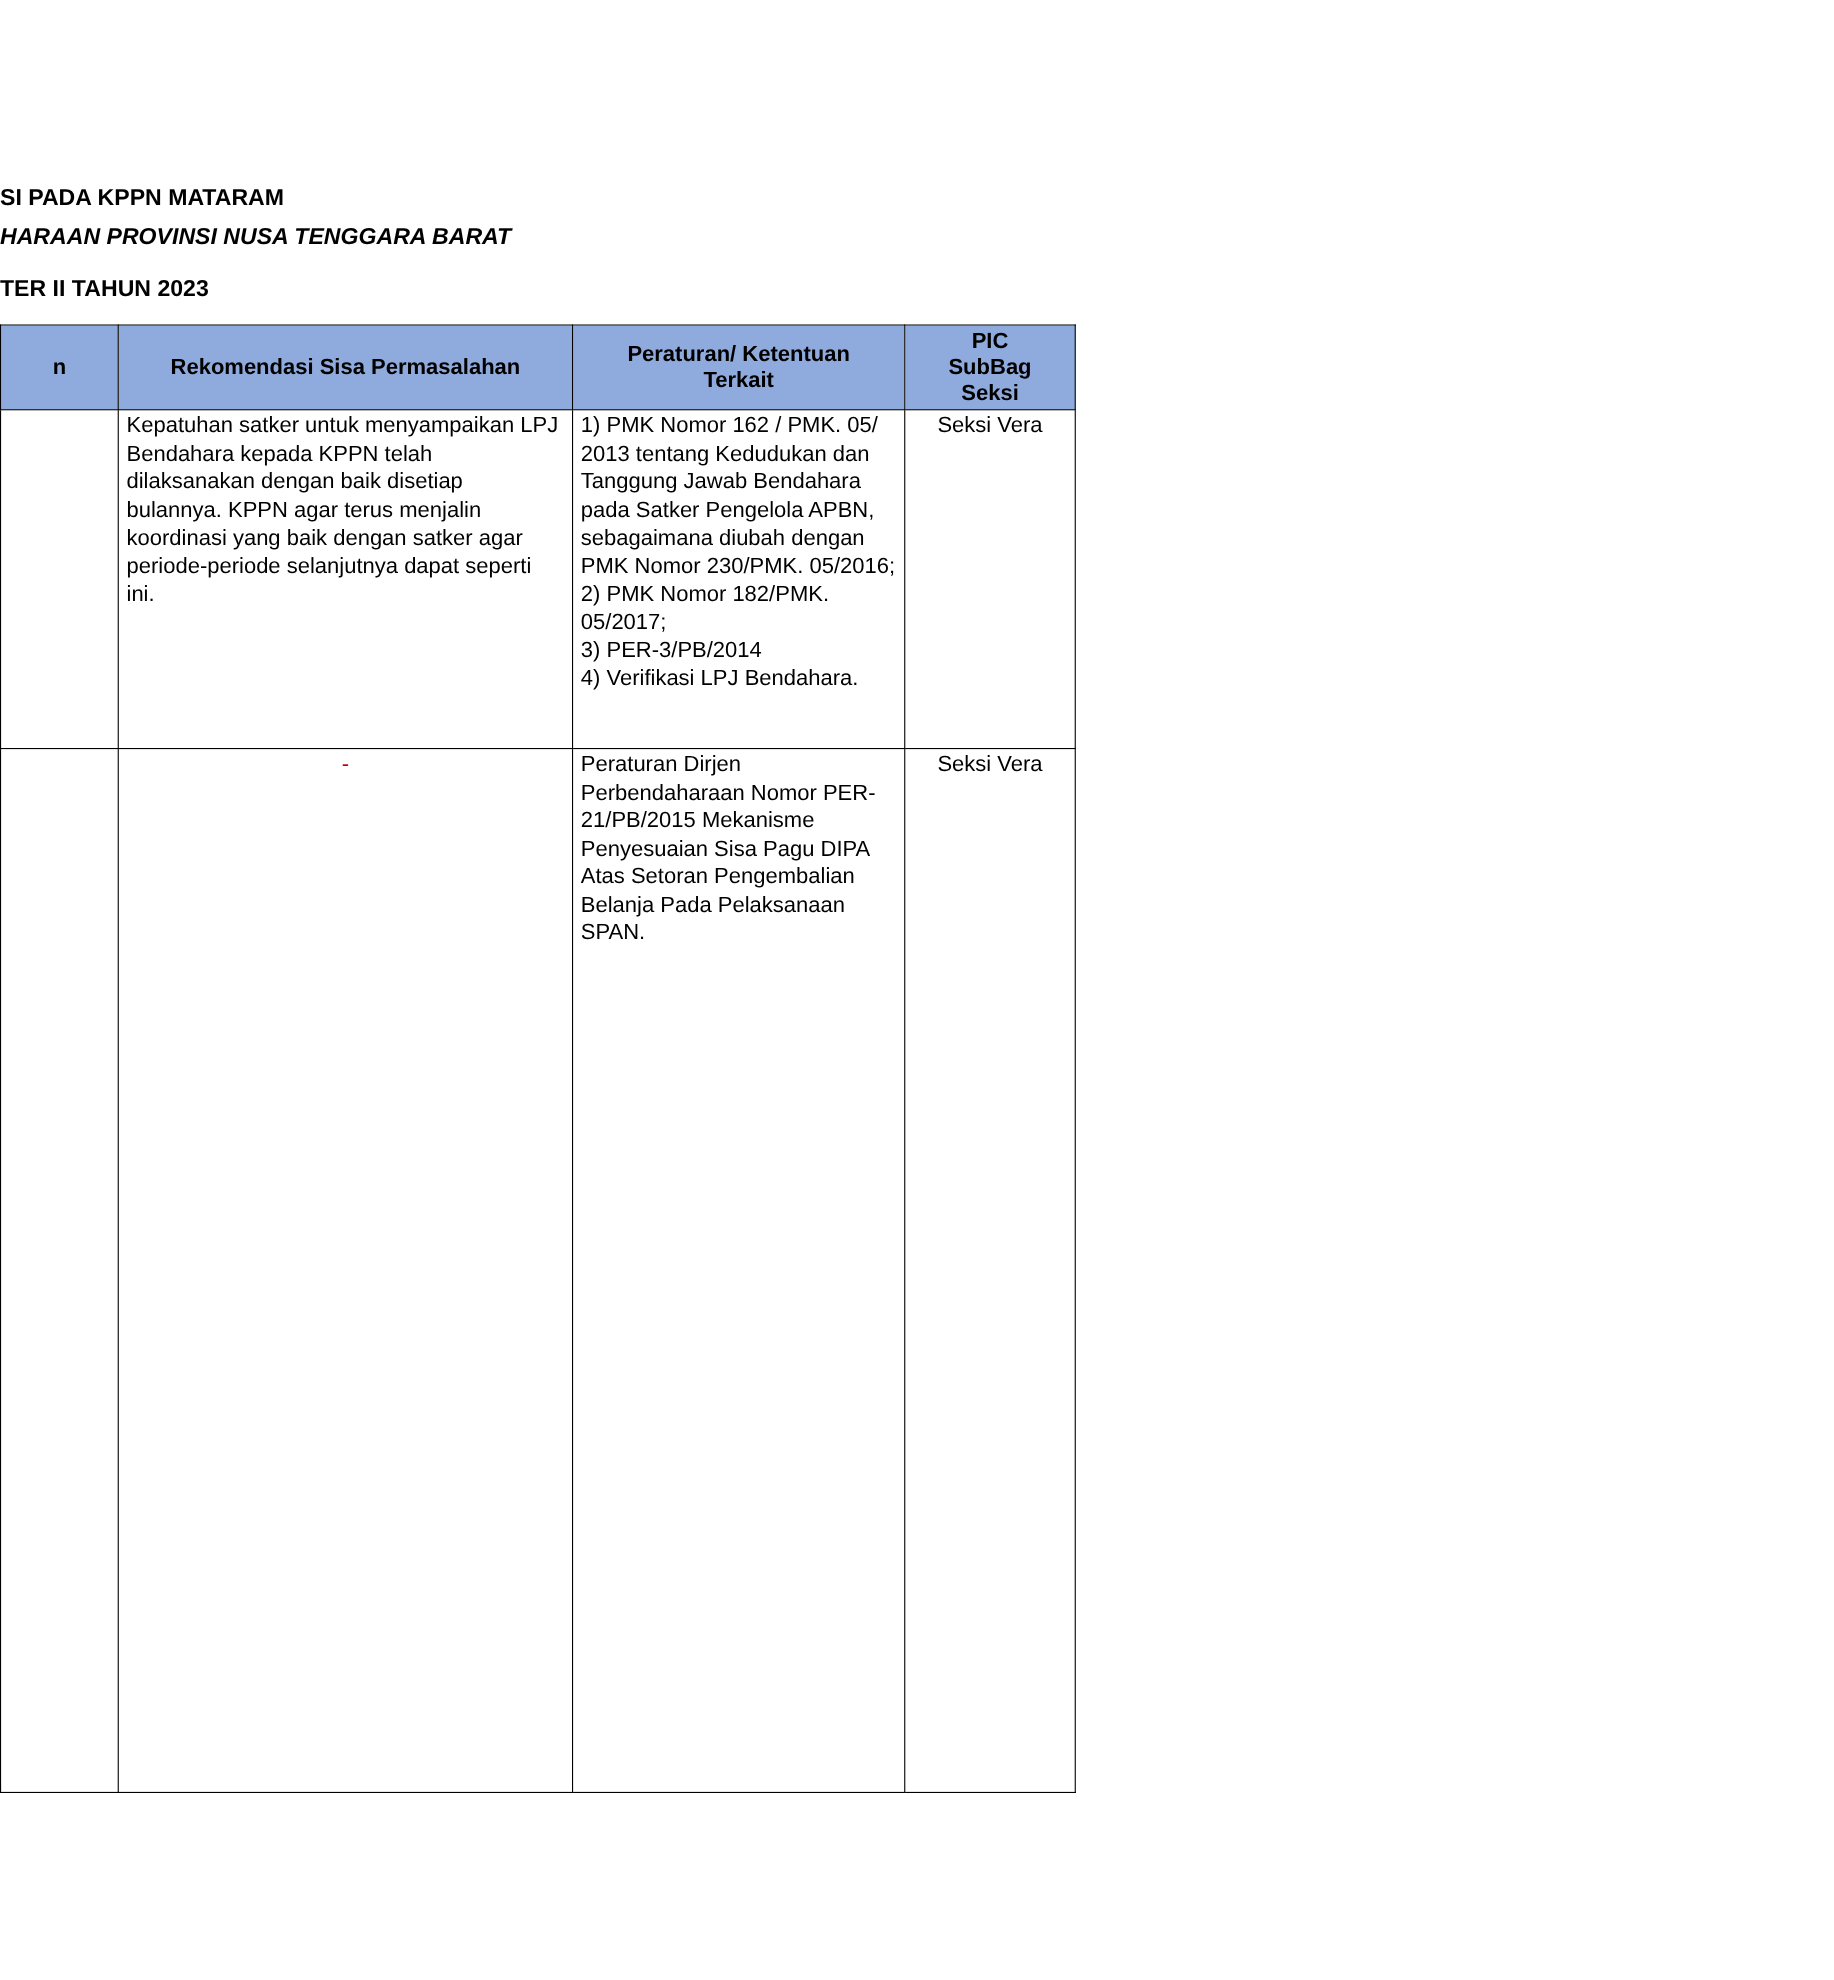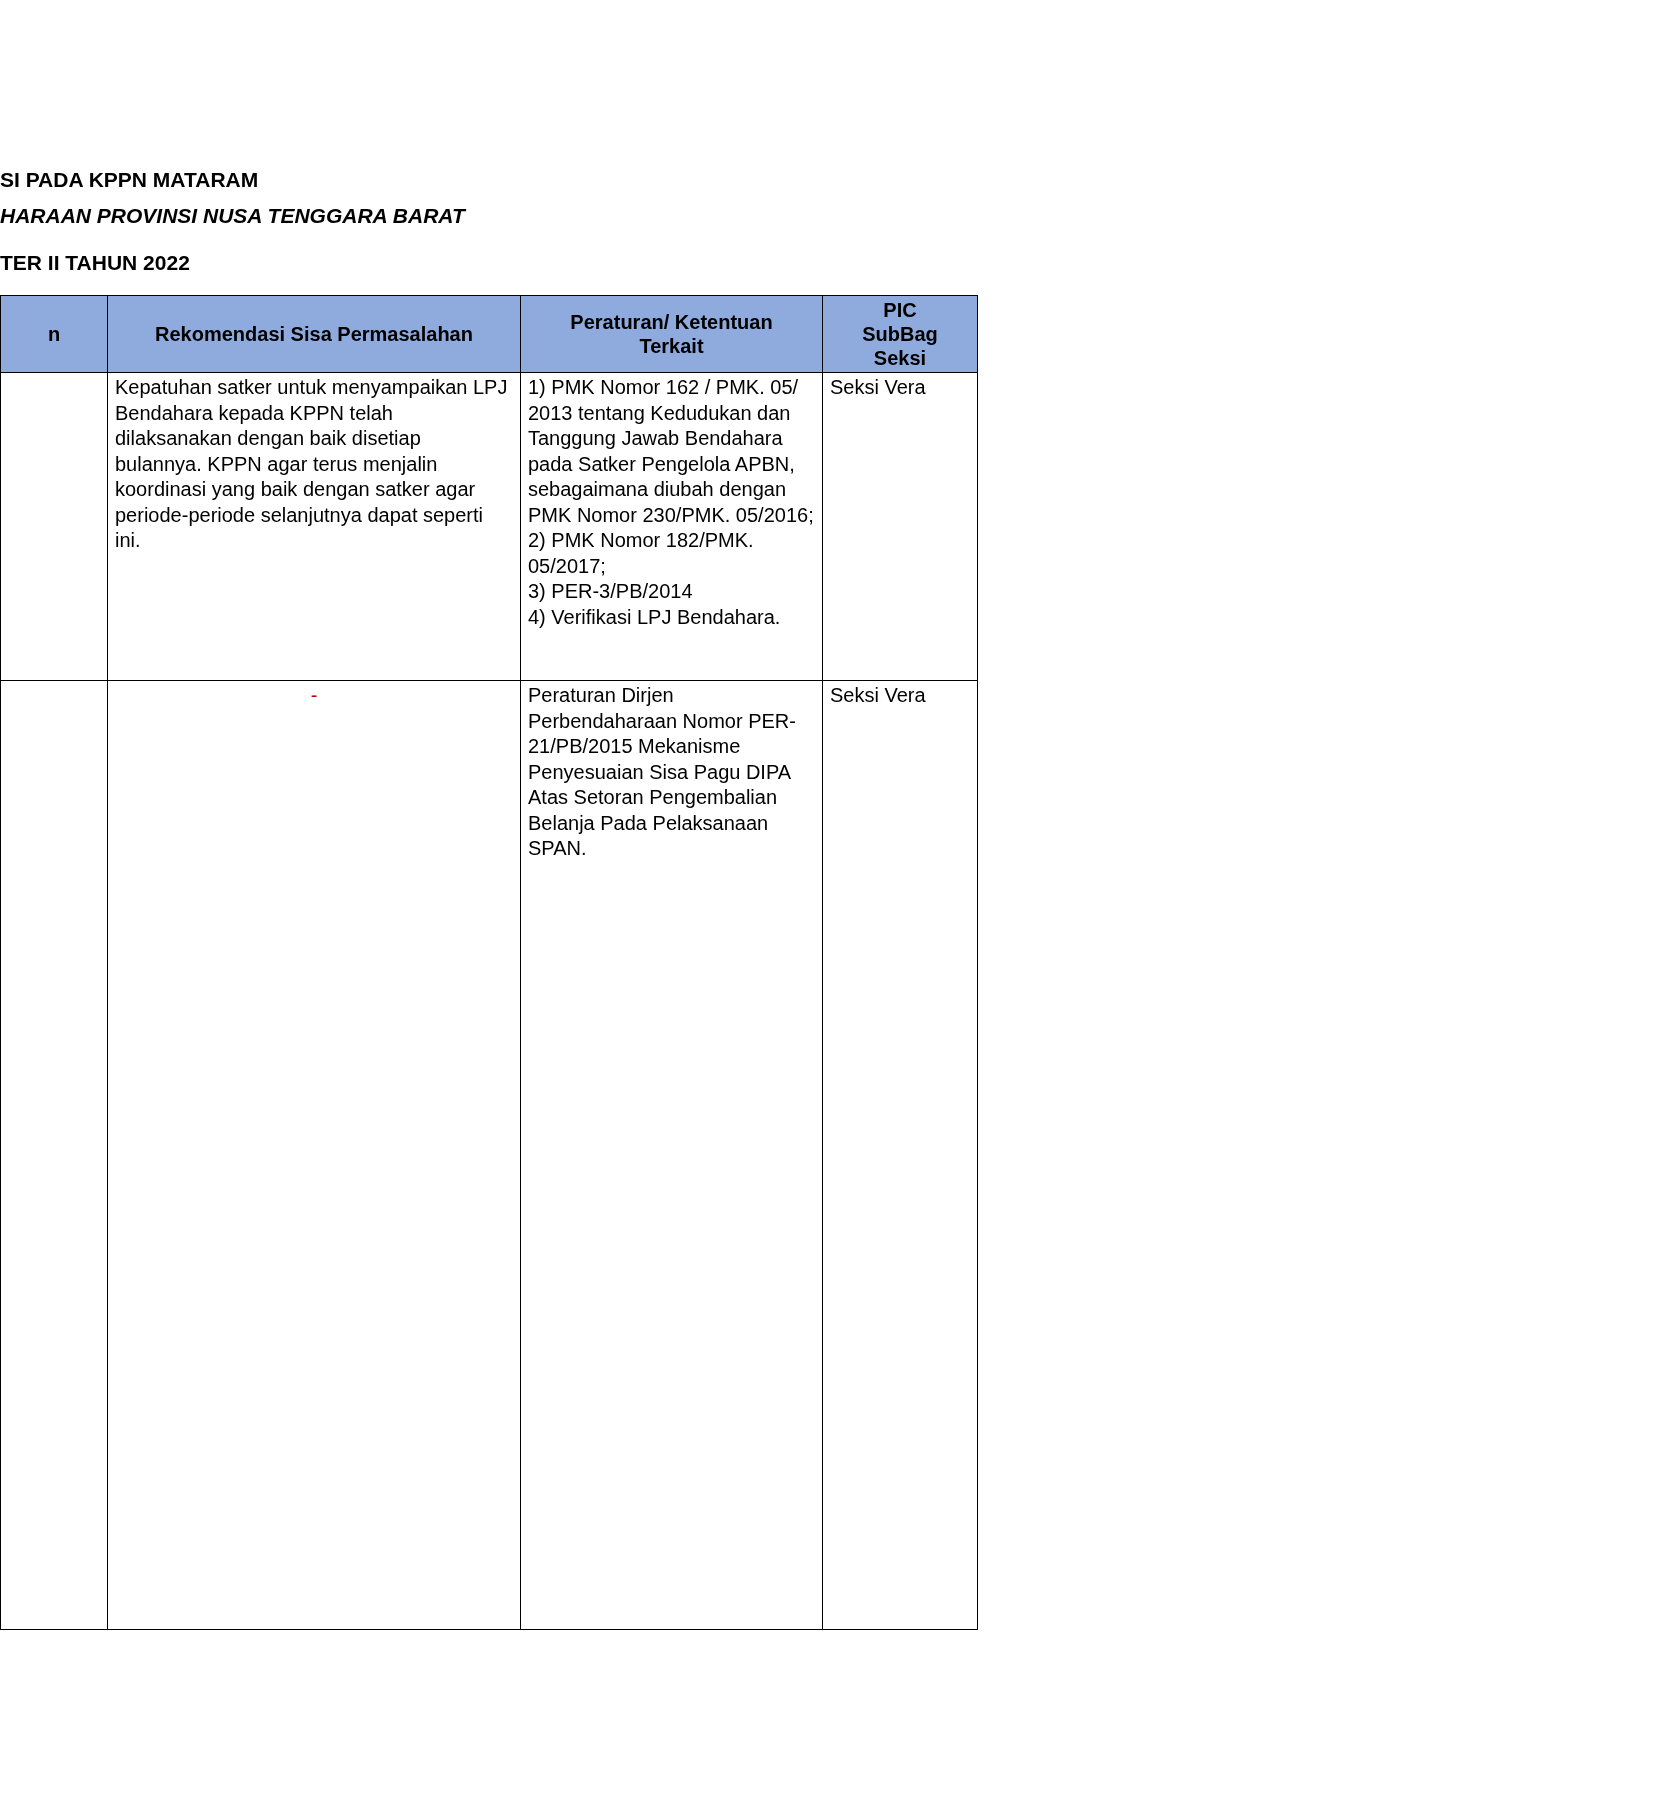--- a/index.html
+++ b/index.html
@@ -52,36 +52,36 @@
     white-space: pre-line;
     height: 68px;
   }
   table.report td {
     vertical-align: top;
     line-height: 25.5px;
     white-space: pre-line;
   }
   tr.row-1 td { height: 303px; }
   tr.row-2 td { height: 944px; }
-  .cell-pic { text-align: left; }
+  .cell-pic { text-align: center; }
   .cell-dash {
     text-align: center;
     color: #c00000;
   }
   th.col-0, td.col-0 { border-left: none; }
   th.col-0 { text-align: left; padding-left: 2px; }
 </style>
 </head>
 <body>
 
 <div class="page">
 
   <div class="heading heading-1">SI PADA KPPN MATARAM</div>
   <div class="heading heading-2">HARAAN PROVINSI NUSA TENGGARA BARAT</div>
-  <div class="heading heading-3">TER II TAHUN 2022</div>
+  <div class="heading heading-3">TER II TAHUN 2023</div>
 
   <table class="report">
     <colgroup>
       <col style="width:107px">
       <col style="width:413px">
       <col style="width:302px">
       <col style="width:155px">
     </colgroup>
     <thead>
       <tr>

